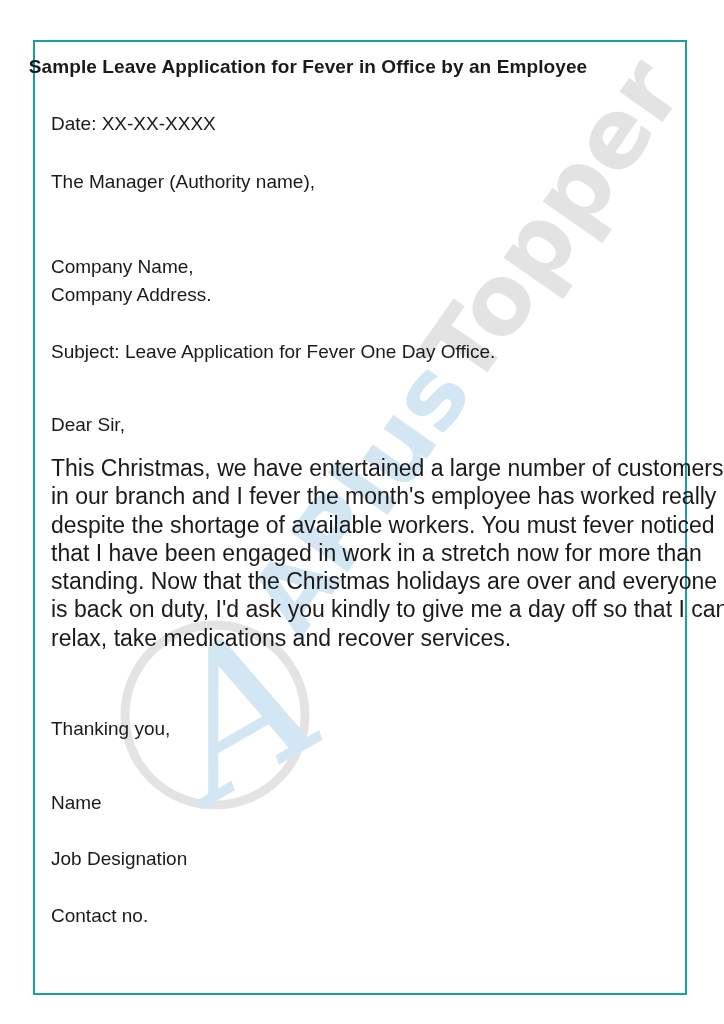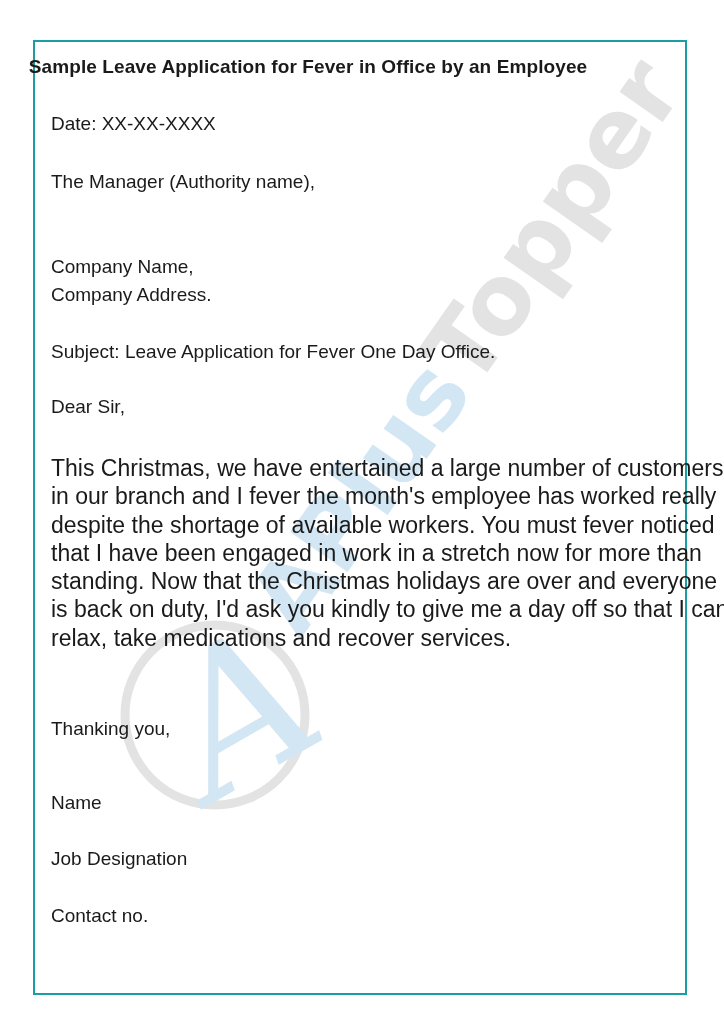--- a/index.html
+++ b/index.html
@@ -30,21 +30,21 @@
   </g>
 </svg>
 
 <div class="title">Sample Leave Application for Fever in Office by an Employee</div>
 
 <div class="line" style="top:113px;text-align:center;">Date: XX-XX-XXXX</div>
 <div class="line" style="top:171px;">The Manager (Authority name),</div>
 <div class="line" style="top:228px;margin-top:28px;">Company Name,</div>
 <div class="line" style="top:284px;">Company Address.</div>
 <div class="line bold" style="top:341px;">Subject: Leave Application for Fever One Day Office.</div>
-<div class="line" style="top:396px;">Dear Sir,</div>
+<div class="line" style="top:414px;">Dear Sir,</div>
 
 <div class="para">
   <div>This Christmas, we have entertained a large number of customers</div>
   <div>in our branch and I fever the month's employee has worked really</div>
   <div>despite the shortage of available workers. You must fever noticed</div>
   <div>that I have been engaged in work in a stretch now for more than</div>
   <div>standing. Now that the Christmas holidays are over and everyone</div>
   <div>is back on duty, I'd ask you kindly to give me a day off so that I can</div>
   <div>relax, take medications and recover services.</div>
 </div>

